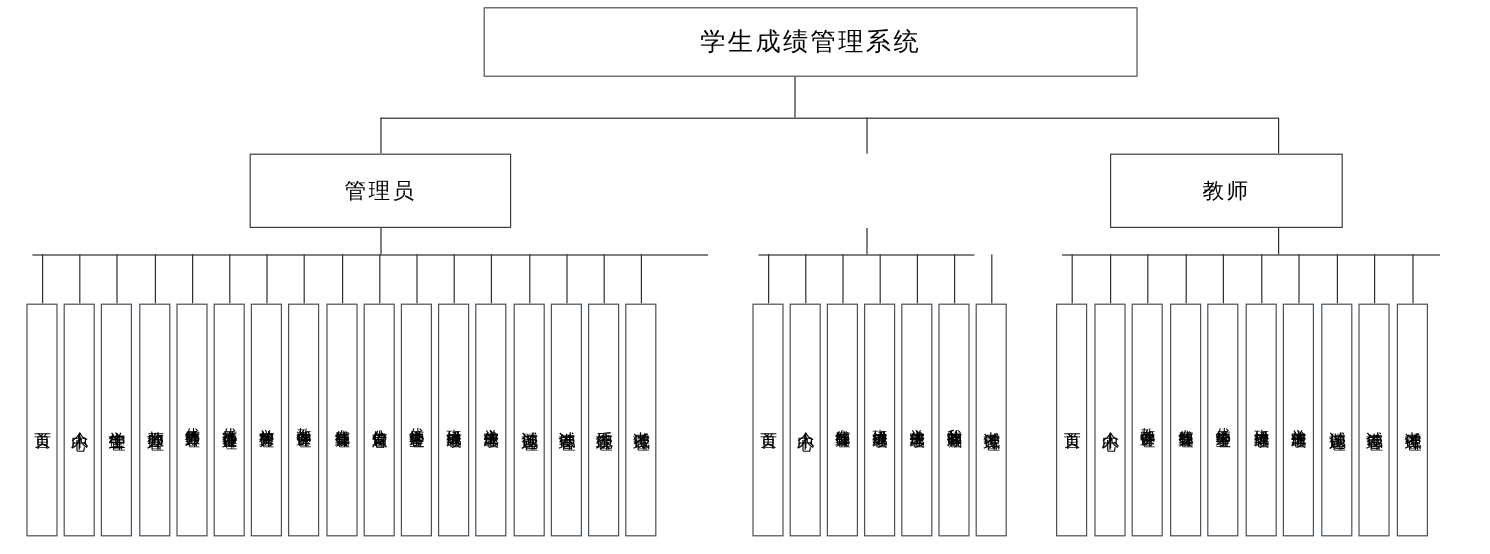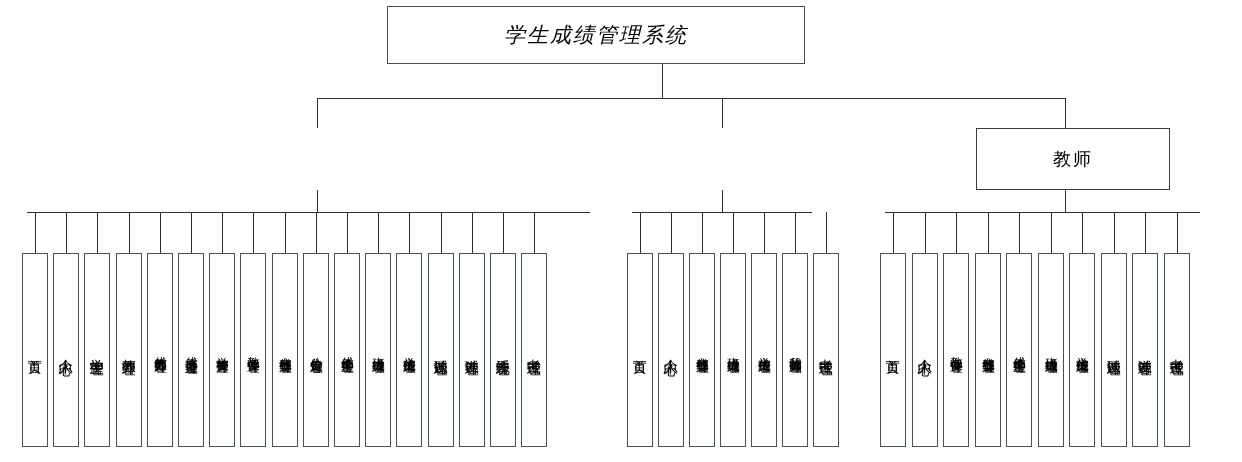--- a/index.html
+++ b/index.html
@@ -61,32 +61,35 @@
     background: #2b2f33;
   }
   .line.h { height: 1px; }
   .line.v { width: 1px; }
 </style>
 </head>
 <body>
 
 <div id="diagram-root">
 
-  <div class="node root" style="left:387px; top:6px; width:418px; height:58px;font-style:italic;">
+  <div class="node root" style="left:403px; top:6px; width:545px; height:58px;">
     <span>学生成绩管理系统</span>
   </div>
 
   <div class="line v" style="left:662px; top:64px; height:34px;"></div>
   <div class="line h" style="left:317px; top:98px; width:748px;"></div>
 
   <div class="line v" style="left:317px; top:98px; height:30px;"></div>
   <div class="line v" style="left:722px; top:98px; height:30px;"></div>
   <div class="line v" style="left:1065px; top:98px; height:30px;"></div>
 
-  <div class="node role" style="left:976px; top:128px; width:194px; height:62px;">
+  <div class="node role" style="left:208px; top:128px; width:218px; height:62px;">
+    <span>管理员</span>
+  </div>
+  <div class="node role" style="left:925px; top:128px; width:194px; height:62px;">
     <span>教师</span>
   </div>
 
   <div class="line v" style="left:317px; top:190px; height:22px;"></div>
   <div class="line h" style="left:27px; top:212px; width:563px;"></div>
 
   <div class="line v" style="left:722px; top:190px; height:22px;"></div>
   <div class="line h" style="left:632px; top:212px; width:180px;"></div>
 
   <div class="line v" style="left:1065px; top:190px; height:22px;"></div>

